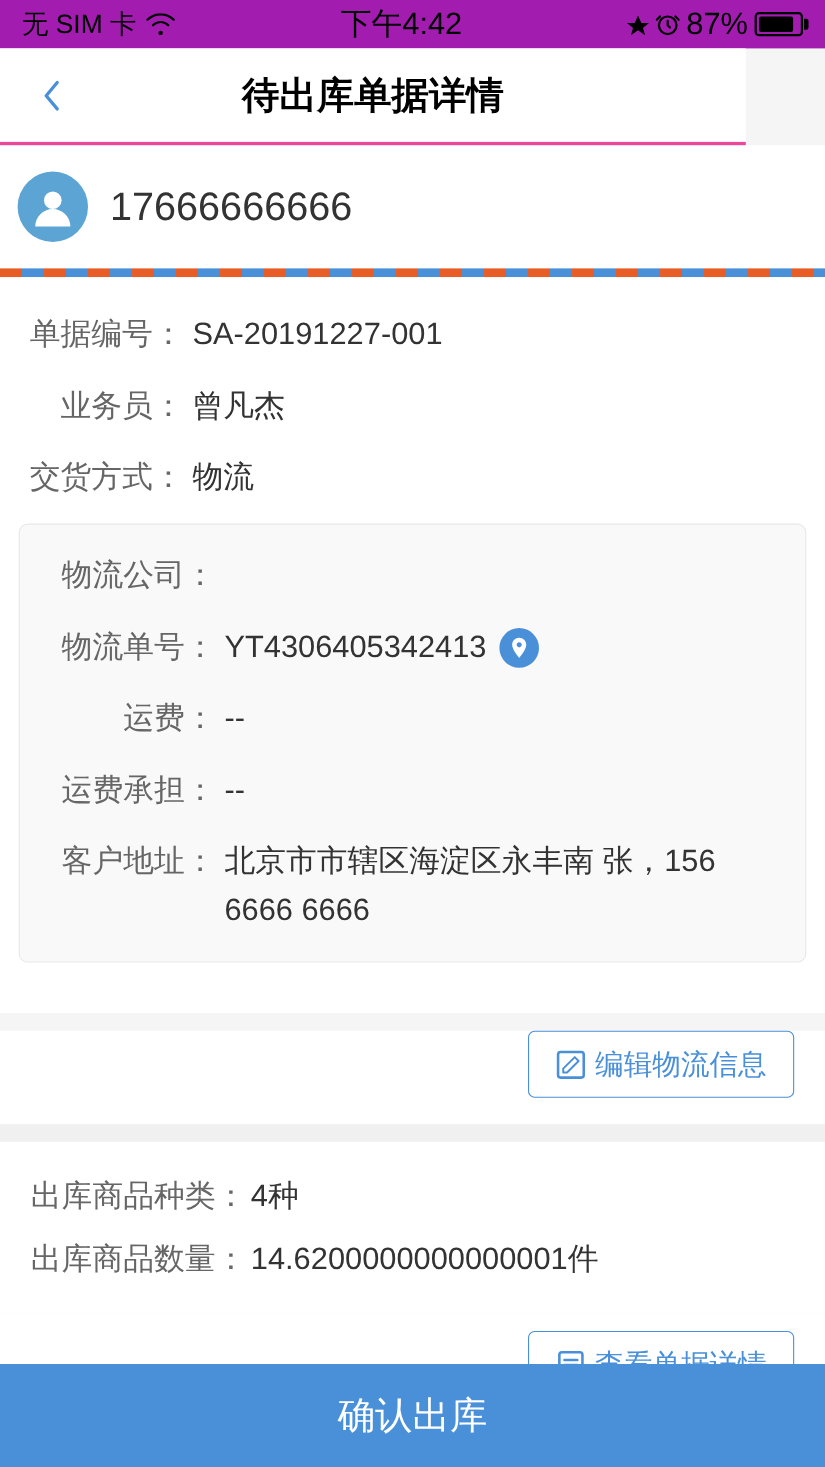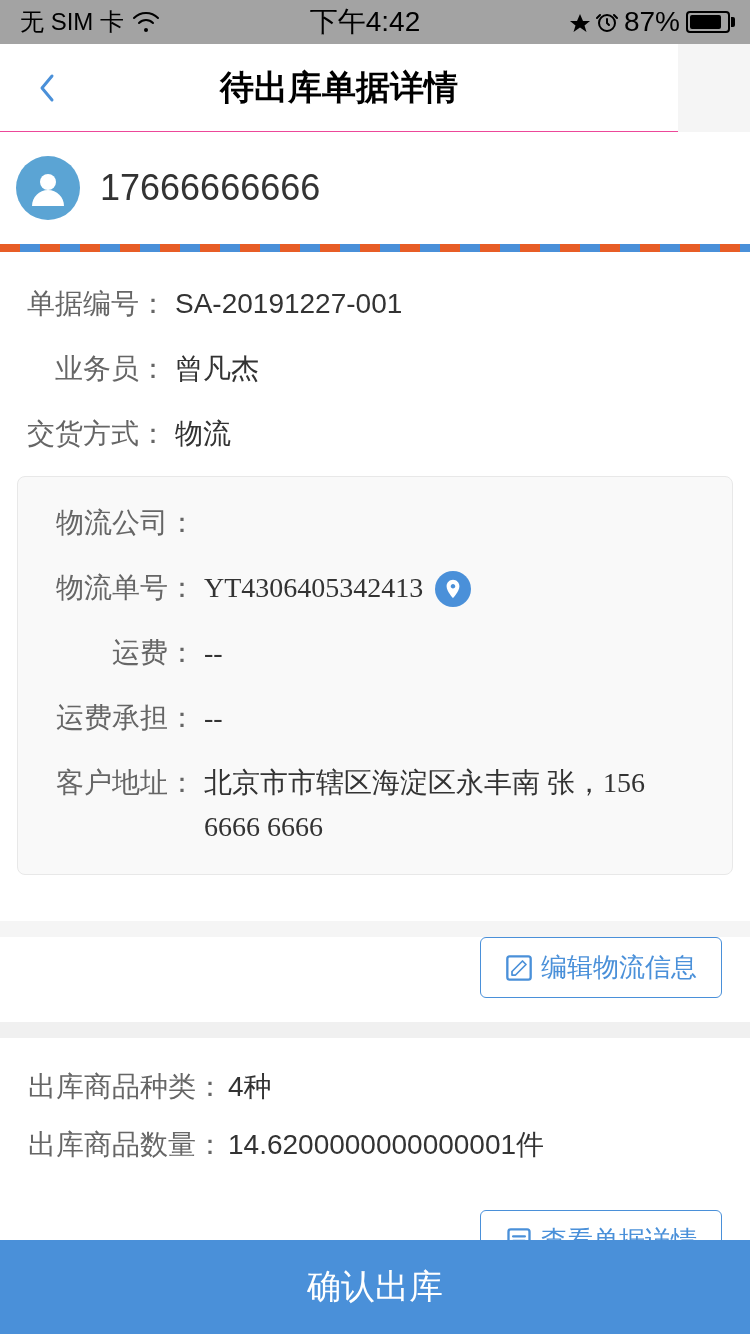--- a/index.html
+++ b/index.html
@@ -11,21 +11,21 @@
       font-family: -apple-system, 'PingFang SC', 'Helvetica Neue', sans-serif;
       font-size: 28px;
       color: #333;
       position: relative;
     }
 
     
     .status-bar {
       width: 750px;
       height: 44px;
-      background: #a3a3a3;
+      background: #a21caf;
       display: flex;
       align-items: center;
       justify-content: space-between;
       padding: 0 20px;
       font-size: 24px;
       color: #000;
     }
     .status-left { display: flex; align-items: center; gap: 8px; }
     .status-center { font-size: 28px; font-weight: 500; }
     .status-right { display: flex; align-items: center; gap: 6px; font-size: 28px; }
@@ -58,21 +58,21 @@
 
     
     .nav-bar {
       width: 678px;
       height: 88px;
       background: #fff;
       display: flex;
       align-items: center;
       justify-content: center;
       position: relative;
-      border-bottom: 1px solid #ec4899;
+      border-bottom: 3px solid #ec4899;
     }
     .nav-back {
       position: absolute;
       left: 28px;
       top: 50%;
       transform: translateY(-50%);
       width: 40px;
       height: 40px;
       display: flex;
       align-items: center;
@@ -150,21 +150,20 @@
       margin-left: 8px;
     }
 
     
     .logistics-card {
       background: #f9f9f9;
       border: 1px solid #e8e8e8;
       border-radius: 8px;
       padding: 24px 28px;
       margin: 0 0 16px 0;
-      font-family: Liberation Serif, serif;
     }
     .logistics-row {
       display: flex;
       align-items: flex-start;
       margin-bottom: 20px;
       font-size: 28px;
       line-height: 1.6;
     }
     .logistics-row:last-child { margin-bottom: 0; }
     .logistics-label {

